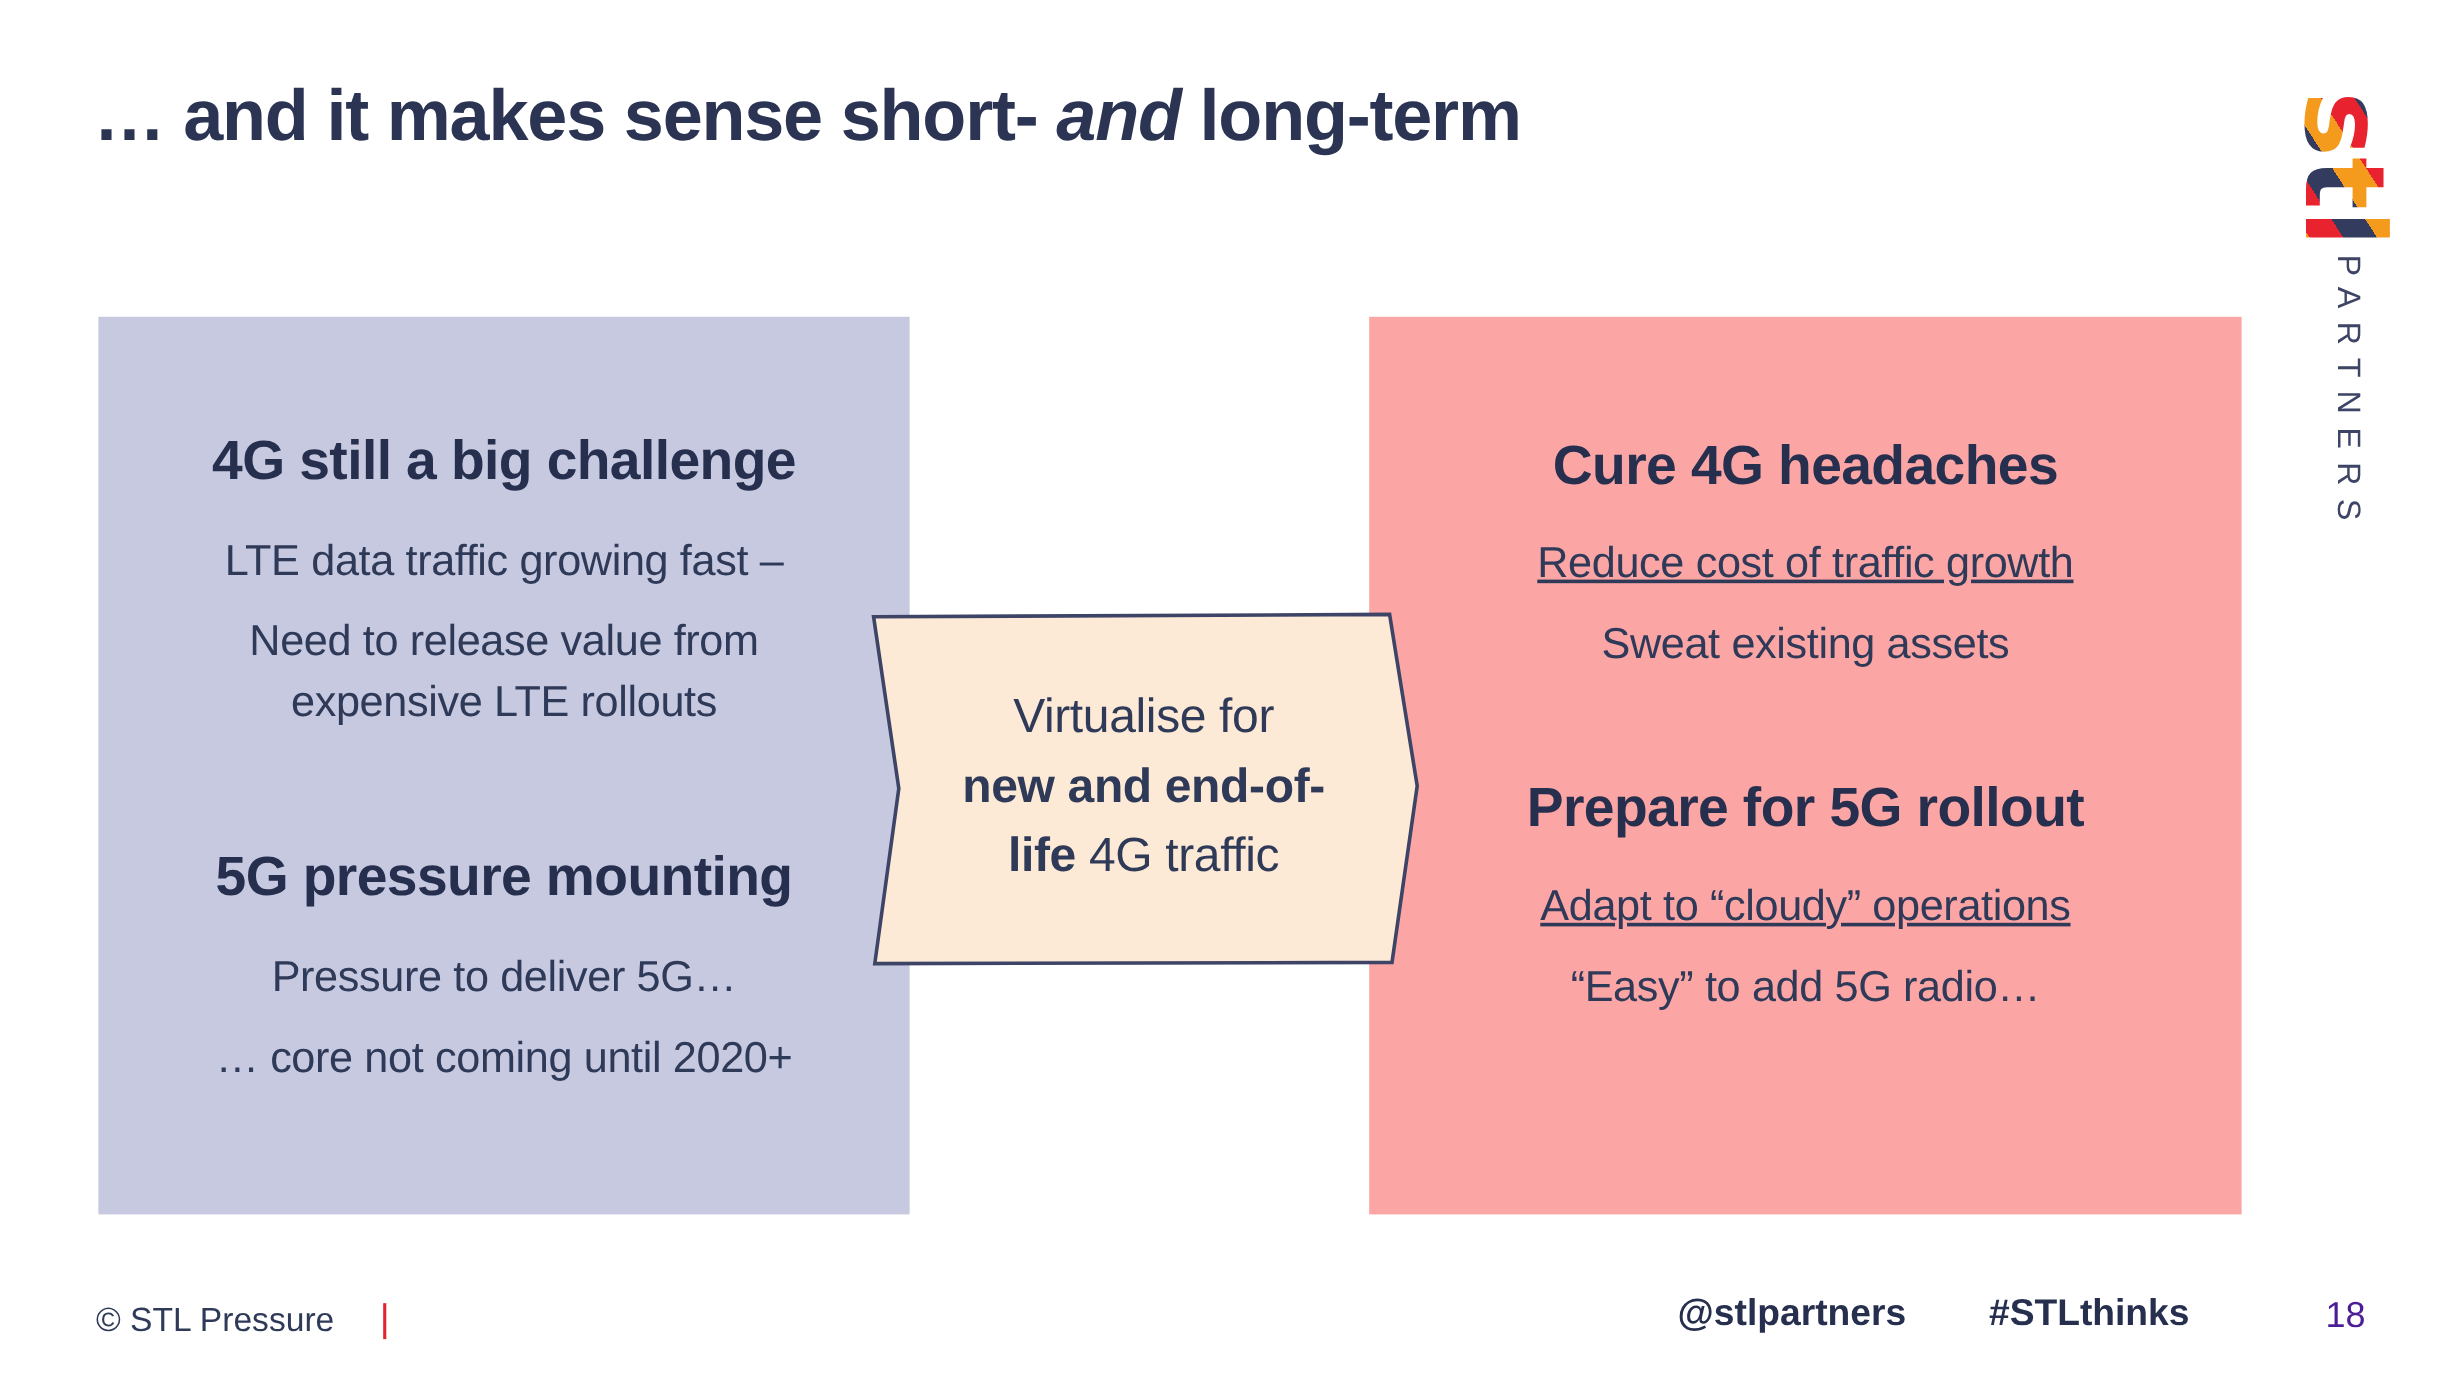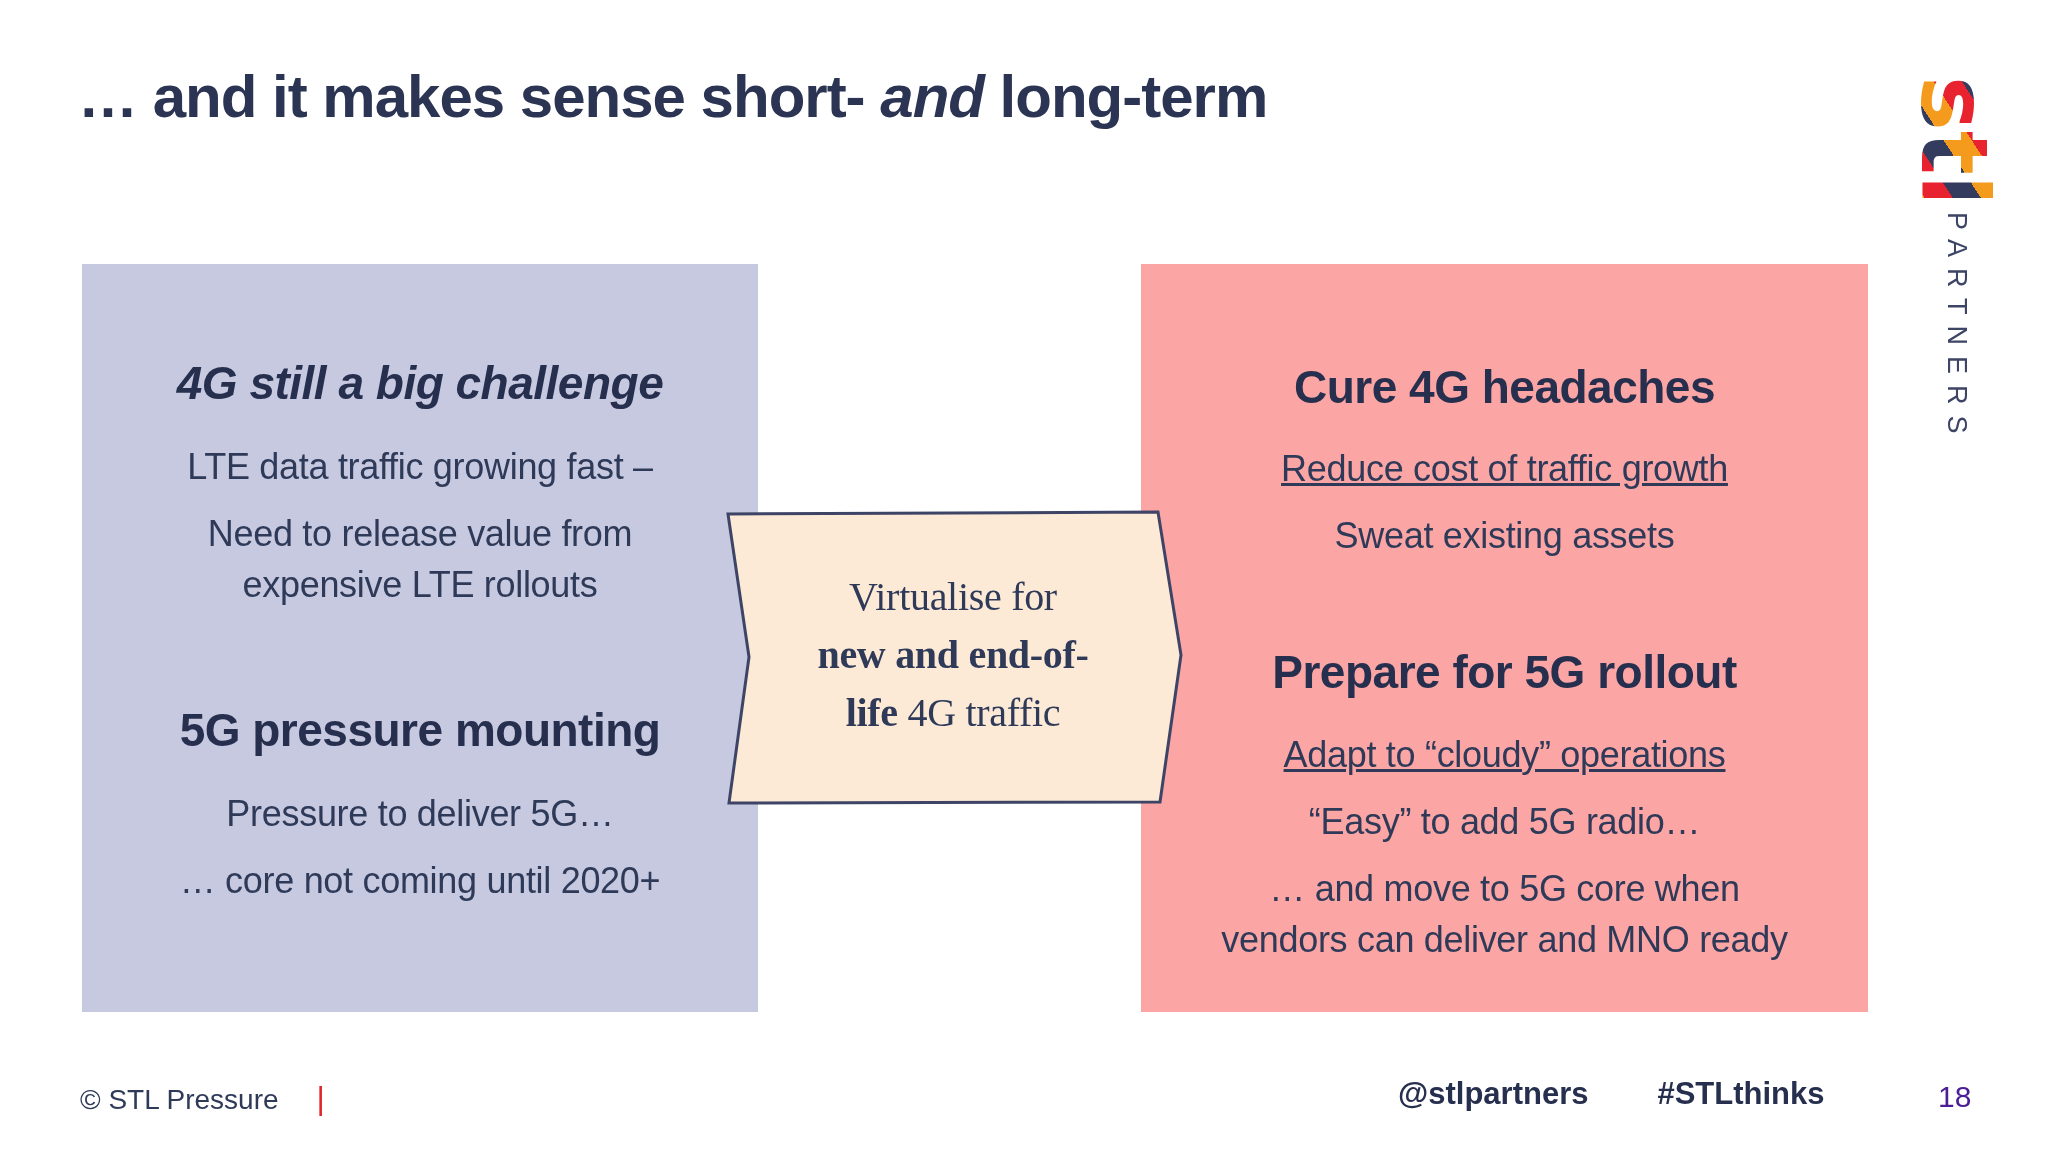--- a/index.html
+++ b/index.html
@@ -20,35 +20,35 @@
     position:absolute;left:1972px;top:212px;
     transform:rotate(90deg);transform-origin:0 0;
     font-size:27px;letter-spacing:11px;color:#3d4465;font-weight:400;white-space:nowrap;
   }
   
   .panel{position:absolute;top:264px;height:748px;text-align:center;}
   .panel-left{left:82px;width:676px;background:#c6c9df;}
   .panel-right{left:1141px;width:727px;background:#fca5a5;}
   .heading{font-size:46px;line-height:1.2;font-weight:bold;letter-spacing:-0.5px;color:#272f4e;}
   .point{font-size:36px;line-height:1.42;letter-spacing:-0.3px;color:#2e3a58;}
-  .panel-left .heading-1{margin-top:92px;font-style:italic;}
+  .panel-left .heading-1{margin-top:92px;}
   .panel-left .pt-a{margin-top:30px;}
   .panel-left .pt-b{margin-top:16px;}
   .panel-left .heading-2{margin-top:92px;}
   .panel-right .heading-1{margin-top:96px;}
   .panel-right .pt-a{margin-top:28px;text-decoration:underline;}
   .panel-right .pt-b{margin-top:16px;}
   .panel-right .heading-2{margin-top:84px;}
   
   .arrow-wrap{position:absolute;left:720px;top:503px;width:470px;height:304px;}
   .arrow-svg{position:absolute;left:0;top:0;}
   .arrow-text{
     position:absolute;left:28px;top:6px;width:410px;height:292px;
     display:flex;flex-direction:column;align-items:center;justify-content:center;
-    font-size:40px;line-height:1.45;color:#2e3a58;letter-spacing:-0.3px;font-family:Liberation Serif, serif;
+    font-size:40px;line-height:1.45;color:#2e3a58;letter-spacing:-0.3px;
   }
   .arrow-text .b{font-weight:bold;}
   
   .footer-left{
     position:absolute;left:80px;top:1080px;display:flex;align-items:baseline;
     font-size:28px;color:#2e3a58;
   }
   .footer-sep{color:#e0262e;margin:0 38px;font-weight:300;font-size:32px;}
   .footer-right{
     position:absolute;left:1398px;top:1076px;display:flex;gap:69px;
@@ -113,24 +113,20 @@
     <div class="point pt-b">
       <div>Sweat existing assets</div>
     </div>
     <div class="heading heading-2">Prepare for 5G rollout</div>
     <div class="point pt-a">
       <div>Adapt to “cloudy” operations</div>
     </div>
     <div class="point pt-b">
       <div>“Easy” to add 5G radio…</div>
     </div>
-    <div class="point pt-b">
-      <div>… and move to 5G core when</div>
-      <div>vendors can deliver and MNO ready</div>
-    </div>
   </div>
 
   <div class="arrow-wrap">
     <svg class="arrow-svg" viewBox="0 0 470 304" width="470" height="304" xmlns="http://www.w3.org/2000/svg">
       <polygon points="8,11 438,9 461,152 440,299 9,300 29,154" fill="#fce9d6" stroke="#3d4466" stroke-width="3" stroke-linejoin="miter"></polygon>
     </svg>
     <div class="arrow-text">
       <div>Virtualise for</div>
       <div class="b">new and end-of-</div>
       <div><span class="b">life</span><span> 4G traffic</span></div>

